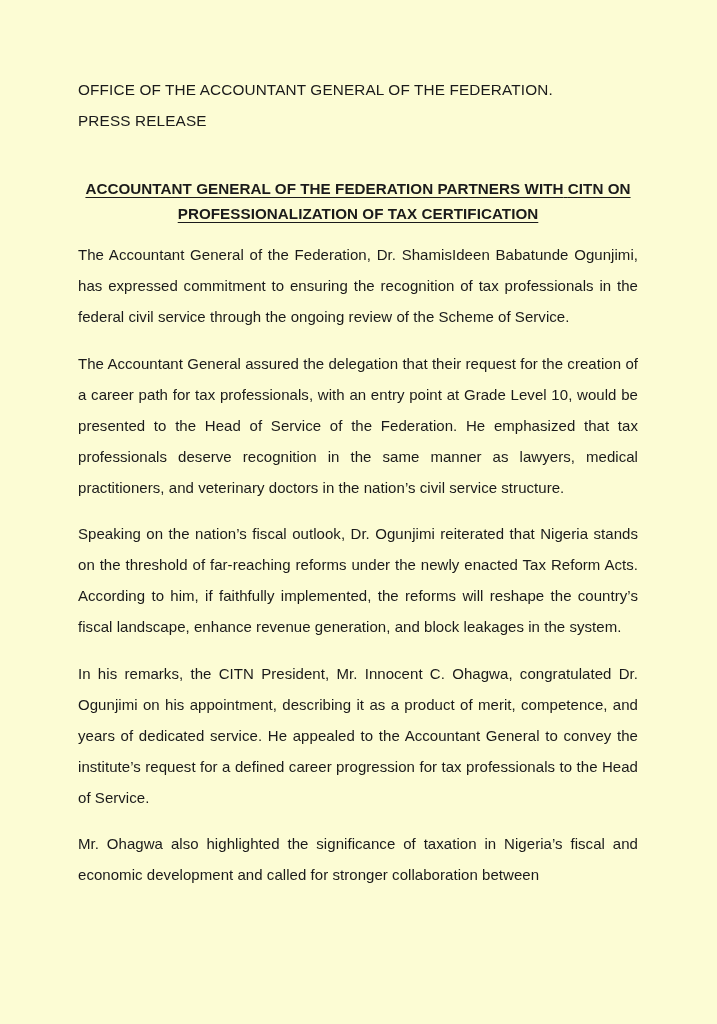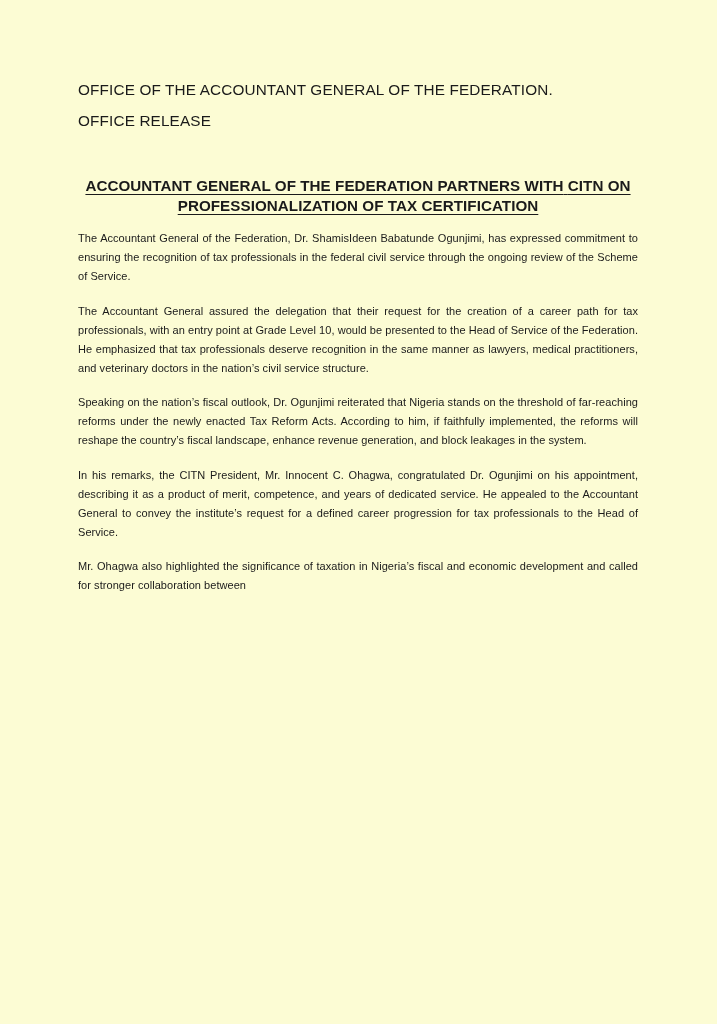--- a/index.html
+++ b/index.html
@@ -35,55 +35,55 @@
     line-height: 15.3px;
     letter-spacing: 0.15px;
     margin-bottom: 15.5px;
     white-space: nowrap;
     text-align: left;
   }
   .doc-title {
     text-align: center;
     font-weight: bold;
     font-size: 15.2px;
-    line-height: 20px;
+    line-height: 25px;
     letter-spacing: 0.05px;
     text-decoration: underline;
     text-underline-offset: 2.5px;
     margin-top: 48px;
     margin-bottom: 0;
   }
   .doc-title span {
     display: inline;
   }
   .body-para {
     text-align: justify;
     text-justify: inter-word;
-    font-size: 11px;
-    line-height: 19px;
+    font-size: 15px;
+    line-height: 31px;
     letter-spacing: 0.05px;
     margin: 0;
     padding-top: 15.5px;
   }
   .body-para.first {
     padding-top: 13px;
   }
   .body-para.last-clipped {
     
   }
 </style>
 </head>
 <body>
 
 <div class="page">
   <div class="content">
 
     <div class="masthead">
       <div class="masthead-line">OFFICE OF THE ACCOUNTANT GENERAL OF THE FEDERATION.</div>
-      <div class="masthead-line">OFFICE RELEASE</div>
+      <div class="masthead-line">PRESS RELEASE</div>
     </div>
 
     <h1 class="doc-title">
       <span>ACCOUNTANT GENERAL OF THE FEDERATION PARTNERS WITH</span>
       <span>CITN ON PROFESSIONALIZATION OF TAX CERTIFICATION</span>
     </h1>
 
     <p class="body-para first">The Accountant General of the Federation, Dr. ShamisIdeen Babatunde Ogunjimi, has expressed commitment to ensuring the recognition of tax professionals in the federal civil service through the ongoing review of the Scheme of Service.</p>
 
 

